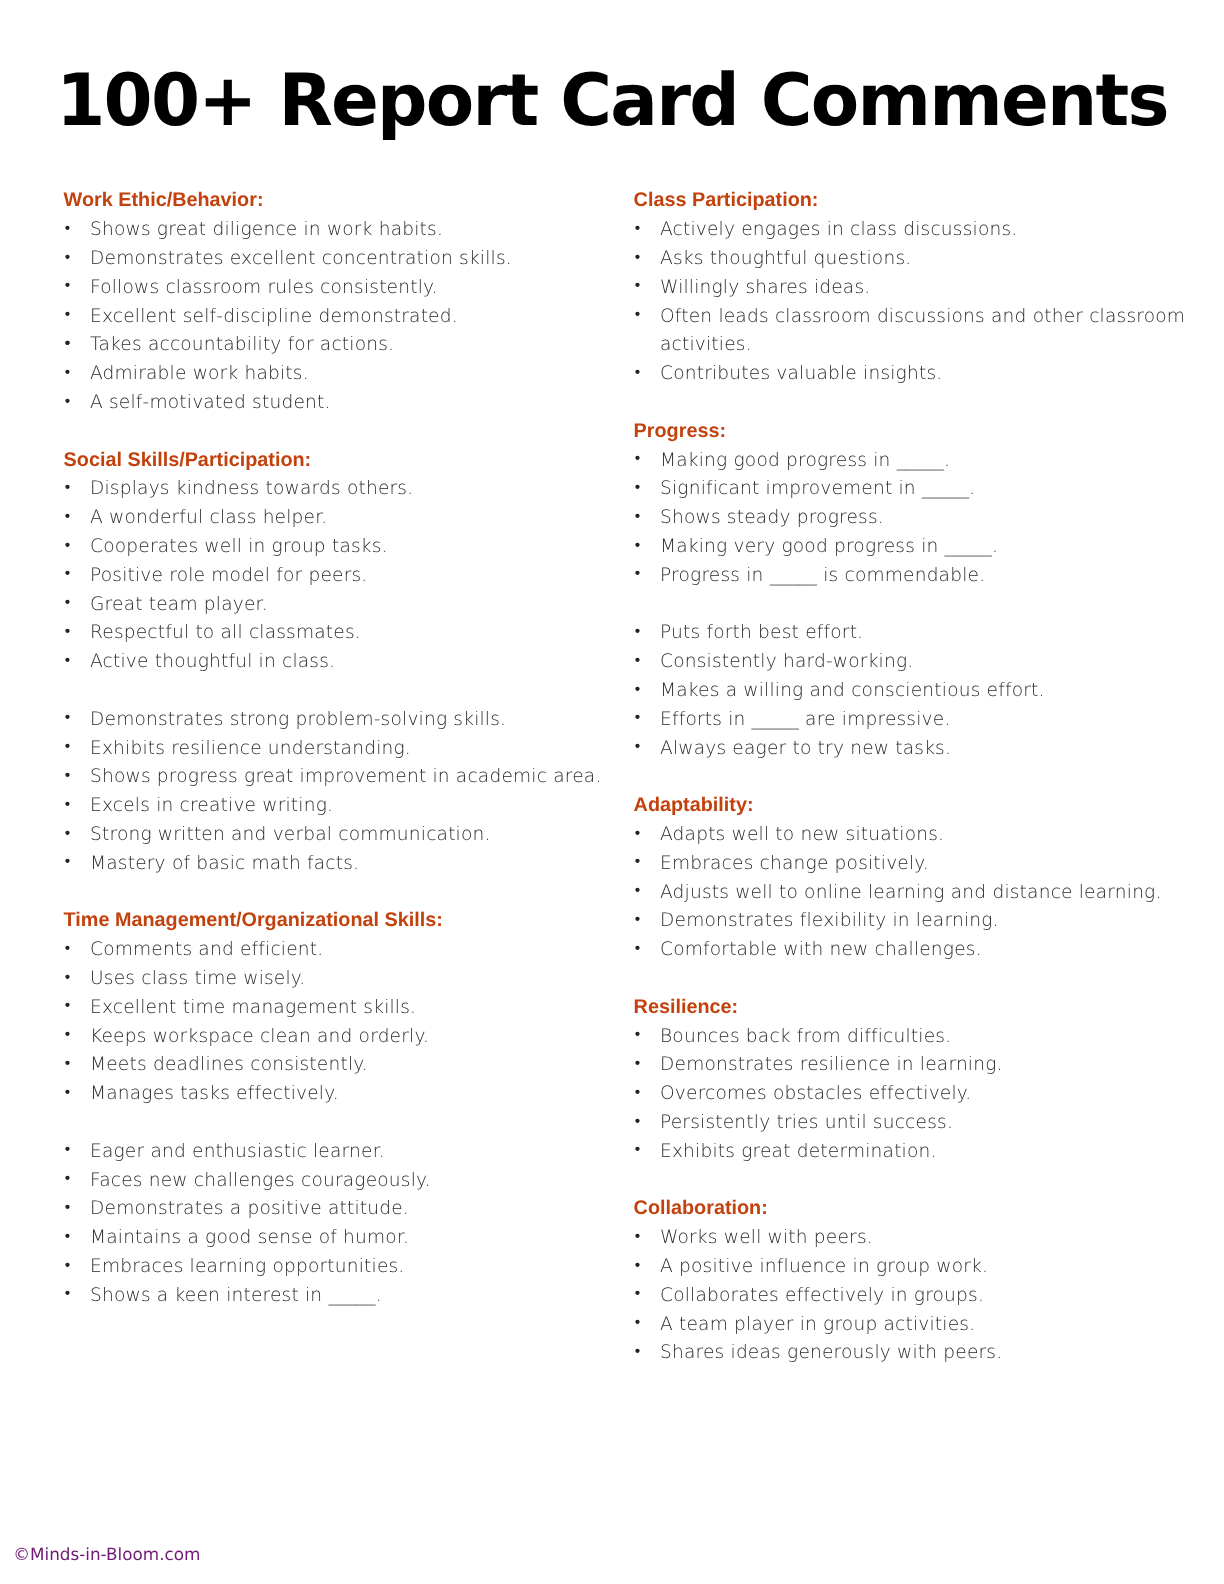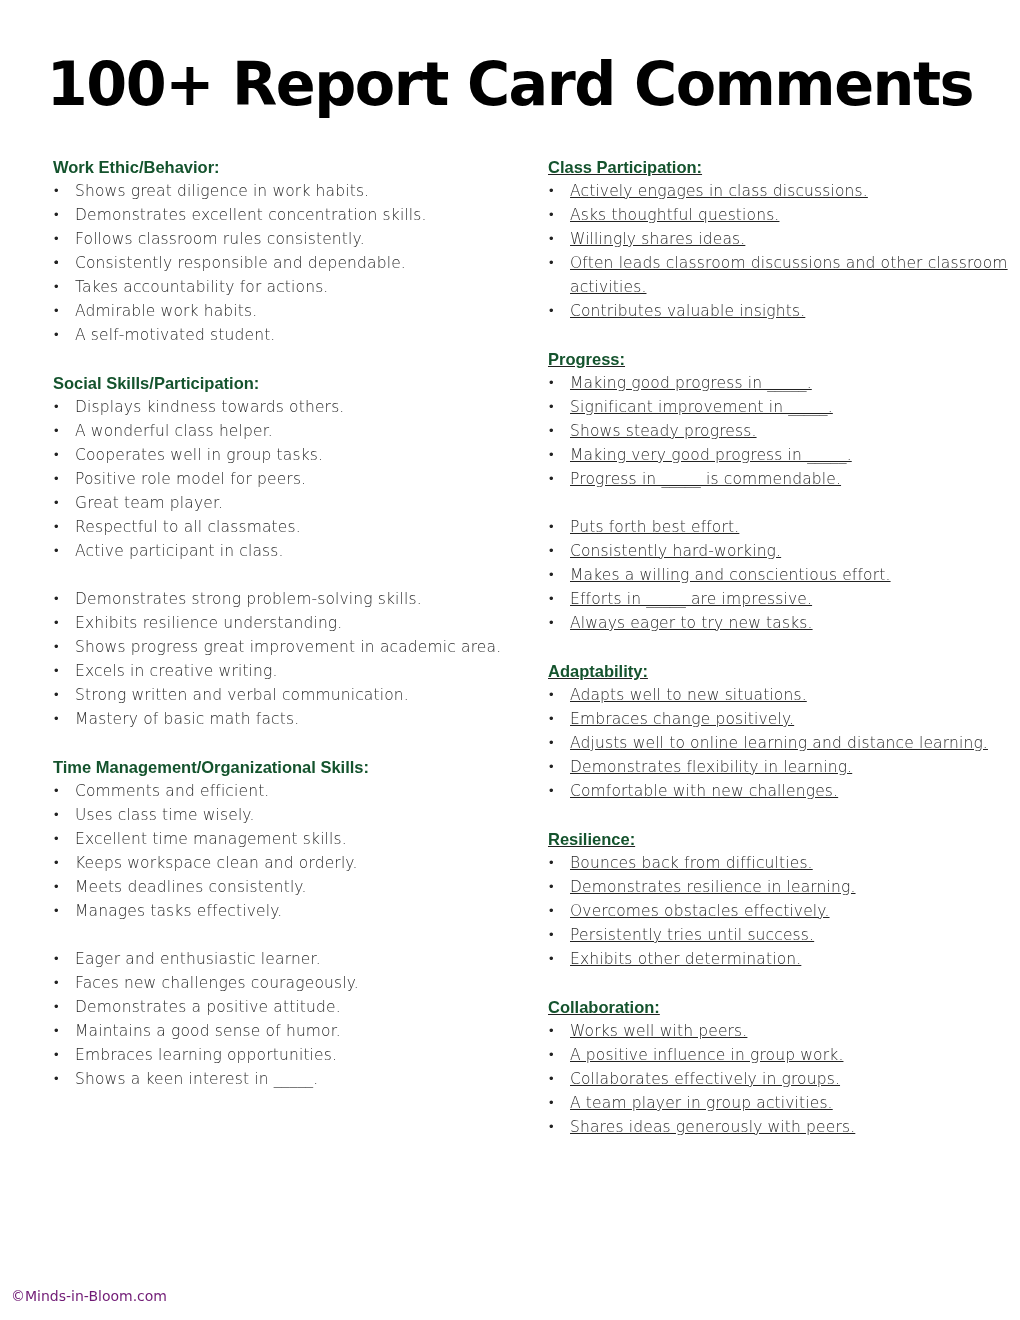--- a/index.html
+++ b/index.html
@@ -27,30 +27,30 @@
       letter-spacing: -1.5px;
       line-height: 80px;
       color: #000000;
       transform: scaleX(0.98);
     }
     .column {
       position: absolute;
       top: 155px;
     }
     .col-left { left: 53px; width: 460px; }
-    .col-right { left: 548px; width: 460px; text-decoration: underline; }
+    .col-right { left: 528px; width: 460px; }
     .section {
       margin-bottom: 24px;
     }
     .section-heading {
       font-family: "Liberation Sans", sans-serif;
       font-weight: bold;
       font-size: 16.5px;
       line-height: 24px;
-      color: #14532d;
+      color: #c2410c;
       margin: 0;
     }
     .items {
       list-style: none;
       margin: 0;
       padding: 0;
     }
     .item {
       position: relative;
       padding-left: 22px;
@@ -82,37 +82,37 @@
 
 <h1 class="title" style="margin:0;">100+ Report Card Comments</h1>
 
 <div class="column col-left">
     <div class="section">
       <h2 class="section-heading">Work Ethic/Behavior:</h2>
       <ul class="items">
         <li class="item"><span class="bullet">•</span><span>Shows great diligence in work habits.</span></li>
         <li class="item"><span class="bullet">•</span><span>Demonstrates excellent concentration skills.</span></li>
         <li class="item"><span class="bullet">•</span><span>Follows classroom rules consistently.</span></li>
+        <li class="item"><span class="bullet">•</span><span>Excellent self-discipline demonstrated.</span></li>
         <li class="item"><span class="bullet">•</span></li>
-        <li class="item"><span class="bullet">•</span><span>Consistently responsible and dependable.</span></li>
         <li class="item"><span class="bullet">•</span><span>Takes accountability for actions.</span></li>
         <li class="item"><span class="bullet">•</span><span>Admirable work habits.</span></li>
         <li class="item"><span class="bullet">•</span><span>A self-motivated student.</span></li>
       </ul>
     </div>
     <div class="section">
       <h2 class="section-heading">Social Skills/Participation:</h2>
       <ul class="items">
         <li class="item"><span class="bullet">•</span><span>Displays kindness towards others.</span></li>
         <li class="item"><span class="bullet">•</span><span>A wonderful class helper.</span></li>
         <li class="item"><span class="bullet">•</span><span>Cooperates well in group tasks.</span></li>
         <li class="item"><span class="bullet">•</span><span>Positive role model for peers.</span></li>
         <li class="item"><span class="bullet">•</span><span>Great team player.</span></li>
         <li class="item"><span class="bullet">•</span><span>Respectful to all classmates.</span></li>
-        <li class="item"><span class="bullet">•</span><span>Active participant in class.</span></li>
+        <li class="item"><span class="bullet">•</span><span>Active thoughtful in class.</span></li>
       </ul>
     </div>
     <div class="section">
       <ul class="items">
         <li class="item"><span class="bullet">•</span><span>Demonstrates strong problem-solving skills.</span></li>
         <li class="item"><span class="bullet">•</span><span>Exhibits resilience understanding.</span></li>
         <li class="item"><span class="bullet">•</span><span>Shows progress great improvement in academic area.</span></li>
         <li class="item"><span class="bullet">•</span><span>Excels in creative writing.</span></li>
         <li class="item"><span class="bullet">•</span><span>Strong written and verbal communication.</span></li>
         <li class="item"><span class="bullet">•</span><span>Mastery of basic math facts.</span></li>
@@ -180,21 +180,21 @@
         <li class="item"><span class="bullet">•</span><span>Comfortable with new challenges.</span></li>
       </ul>
     </div>
     <div class="section">
       <h2 class="section-heading">Resilience:</h2>
       <ul class="items">
         <li class="item"><span class="bullet">•</span><span>Bounces back from difficulties.</span></li>
         <li class="item"><span class="bullet">•</span><span>Demonstrates resilience in learning.</span></li>
         <li class="item"><span class="bullet">•</span><span>Overcomes obstacles effectively.</span></li>
         <li class="item"><span class="bullet">•</span><span>Persistently tries until success.</span></li>
-        <li class="item"><span class="bullet">•</span><span>Exhibits other determination.</span></li>
+        <li class="item"><span class="bullet">•</span><span>Exhibits great determination.</span></li>
       </ul>
     </div>
     <div class="section">
       <h2 class="section-heading">Collaboration:</h2>
       <ul class="items">
         <li class="item"><span class="bullet">•</span><span>Works well with peers.</span></li>
         <li class="item"><span class="bullet">•</span><span>A positive influence in group work.</span></li>
         <li class="item"><span class="bullet">•</span><span>Collaborates effectively in groups.</span></li>
         <li class="item"><span class="bullet">•</span><span>A team player in group activities.</span></li>
         <li class="item"><span class="bullet">•</span><span>Shares ideas generously with peers.</span></li>

